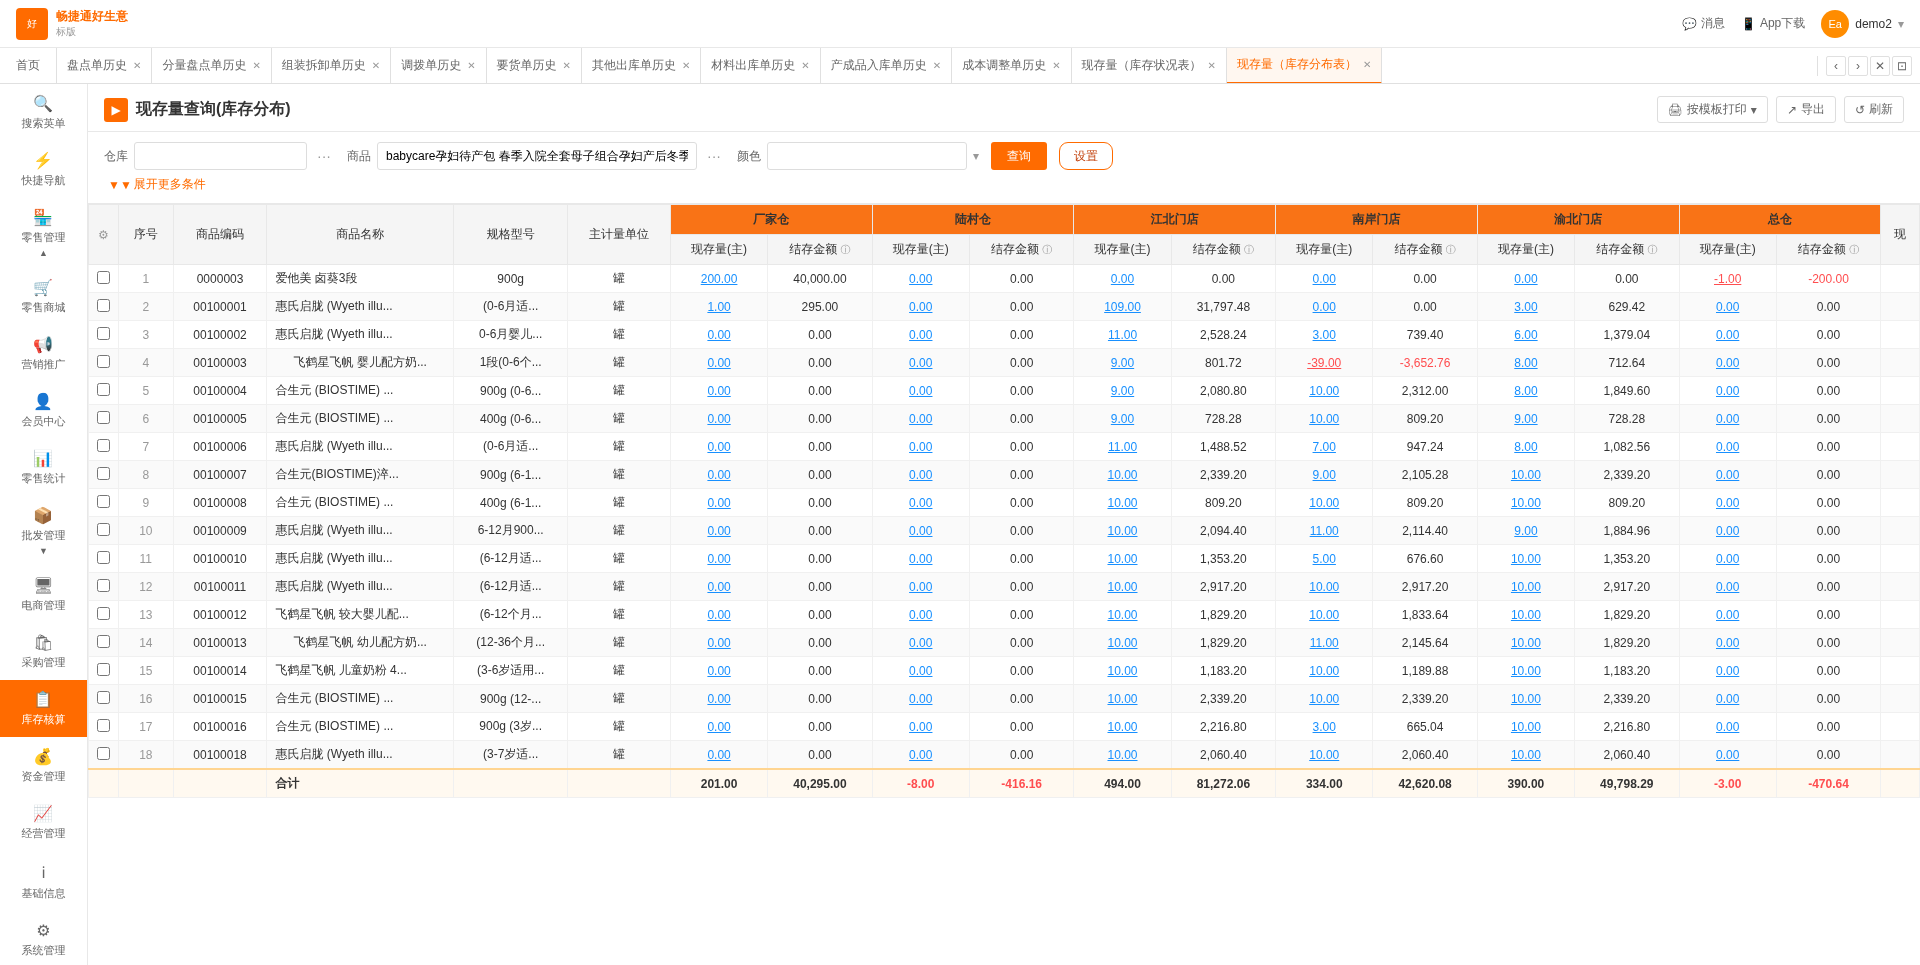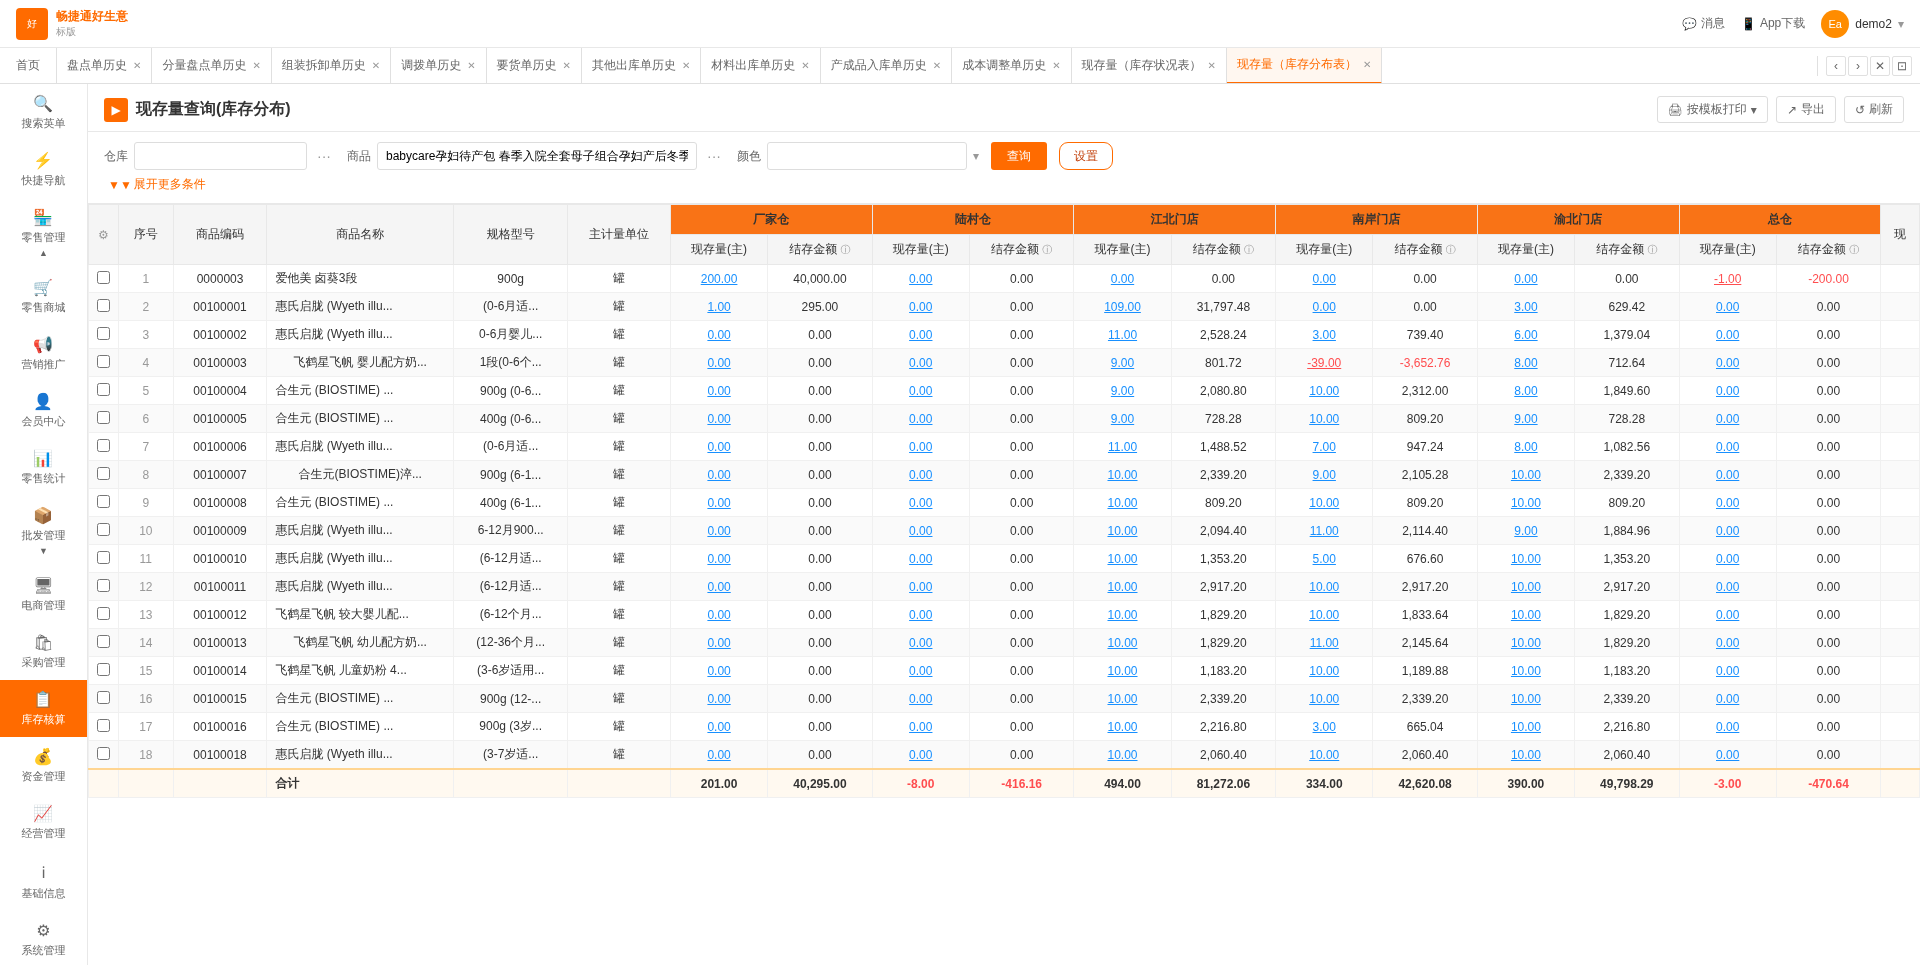--- a/index.html
+++ b/index.html
@@ -461,21 +461,21 @@
     <td class="val-link">8.00</td>
     <td>1,082.56</td>
     <td class="val-link ">0.00</td>
     <td class="">0.00</td>
     <td></td>
   </tr>
             <tr>
     <td><input type="checkbox" style=""></td>
     <td class="row-num">8</td>
     <td>00100007</td>
-    <td style="text-align:center;max-width:140px;overflow:hidden;text-overflow:ellipsis;">合生元(BIOSTIME)淬...</td>
+    <td style="text-align:left;max-width:140px;overflow:hidden;text-overflow:ellipsis;">合生元(BIOSTIME)淬...</td>
     <td>900g (6-1...</td>
     <td>罐</td>
     <td class="val-link">0.00</td>
     <td>0.00</td>
     <td class="val-link">0.00</td>
     <td>0.00</td>
     <td class="val-link">10.00</td>
     <td>2,339.20</td>
     <td class="val-link ">9.00</td>
     <td class="">2,105.28</td>

